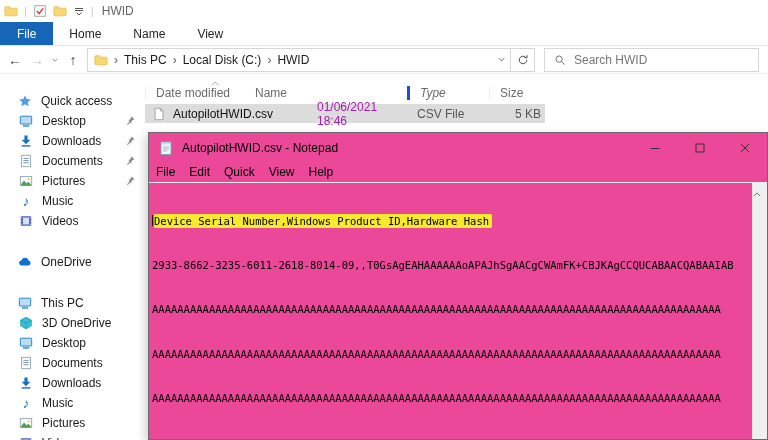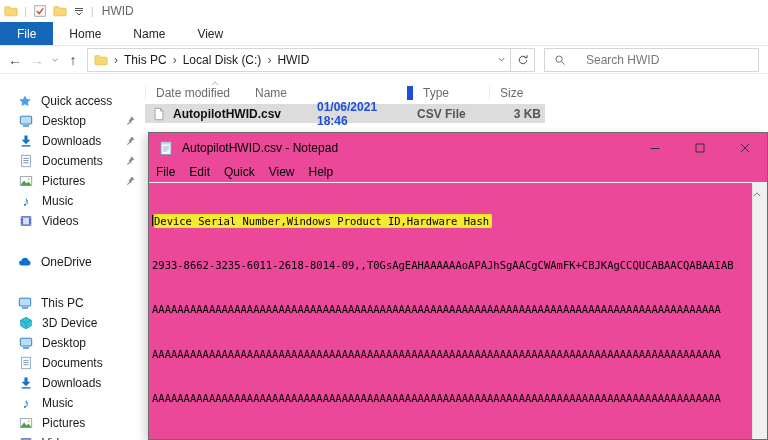--- a/index.html
+++ b/index.html
@@ -20,44 +20,44 @@
   .rtab.file{background:#1566b9;color:#fff;padding:0 17px;}
   .navbar{height:27px;display:flex;align-items:center;padding:0 4px;border-bottom:1px solid #ececec;}
   .navbtn{width:22px;height:22px;display:flex;align-items:center;justify-content:center;color:#3b3b3b;font-size:14px;}
   .navbtn.disabled{color:#c3c3c3;}
   .navbtn.small{width:14px;}
   .addr{height:22px;border:1px solid #d6d6d6;display:flex;align-items:center;gap:6px;
         padding:0 4px 0 6px;width:412px;margin-left:3px;background:#fff;}
   .crumb-sep{color:#5a5a5a;font-size:12px;}
   .addr .tail{margin-left:auto;display:flex;align-items:center;}
   .refresh-btn{width:24px;height:24px;border:1px solid #d6d6d6;border-left:none;display:flex;align-items:center;justify-content:center;background:#fff;box-sizing:border-box;}
-  .searchbox{height:24px;border:1px solid #d6d6d6;flex:1;margin:0 5px 0 9px;display:flex;align-items:center;gap:20px;padding:0 9px;color:#777;background:#fff;box-sizing:border-box;}
+  .searchbox{height:24px;border:1px solid #d6d6d6;flex:1;margin:0 5px 0 9px;display:flex;align-items:center;gap:8px;padding:0 9px;color:#777;background:#fff;box-sizing:border-box;}
 
   .main{display:flex;height:369px;}
   .sidebar{width:145px;flex:0 0 145px;padding-top:17px;box-sizing:border-box;}
   .srow{height:20px;display:flex;align-items:center;gap:9px;padding-left:18px;position:relative;}
   .srow.child{padding-left:19px;}
   .srow.selected{background:#d9d9d9;}
   .srow .pin{position:absolute;right:9px;top:4px;width:11px;height:11px;}
   .srow .pin svg{width:11px;height:11px;}
   .secgap{margin-top:21px;}
   .music-glyph{color:#1673c4;font-size:14px;line-height:14px;width:14px;flex:0 0 14px;text-align:center;}
 
   .filearea{flex:1;position:relative;}
   .cols{display:flex;align-items:center;color:#6b6b6b;padding-top:8px;height:22px;position:relative;}
   .col{box-sizing:border-box;padding-left:10px;}
   .col.c-name{width:162px;}
   .col.c-date{width:100px;border-left:1px solid #ededed;}
-  .col.c-type{width:82px;border-left:6px solid #1d4ed8;}
+  .col.c-type{width:82px;border-left:3px solid #1d4ed8;font-style:italic;}
   .col.c-size{width:56px;border-left:1px solid #ededed;text-align:left;padding-right:4px;}
   .sort-caret{position:absolute;left:66px;top:1px;}
   .file-row{display:flex;align-items:center;height:19px;width:400px;background:#dcdcdc;}
-  .cell{box-sizing:border-box;font-weight:bold;}
+  .cell{box-sizing:border-box;}
   .cell.c-name{width:162px;display:flex;align-items:center;gap:7px;padding-left:7px;color:#111;}
-  .cell.c-date{width:100px;padding-left:10px;color:#1d4ed8;}
+  .cell.c-date{width:100px;padding-left:10px;color:#a21caf;}
   .cell.c-type{width:82px;padding-left:10px;color:#555;}
   .cell.c-size{width:56px;text-align:right;padding-right:4px;color:#555;}
 
   
   .notepad{position:absolute;left:148px;top:132px;right:0;bottom:0;background:#ec4899;
            border:1px solid #6b6b6b;box-sizing:border-box;box-shadow:-3px 3px 9px rgba(0,0,0,.18);}
   .np-title{height:29px;display:flex;align-items:center;gap:8px;padding-left:9px;color:#000;}
   .np-ctrls{margin-left:auto;display:flex;height:100%;}
   .np-btn{width:45px;display:flex;align-items:center;justify-content:center;}
   .np-menu{height:19px;display:flex;align-items:center;color:#000;}
@@ -270,21 +270,21 @@
         <span>This PC</span>
       </div>
 
       <div class="srow child">
         <span class="ico">
           <svg viewBox="0 0 16 16">
               <path d="M8 1.5L14 4.8v6.4L8 14.5 2 11.2V4.8z" fill="#35c3d8" stroke="#1b9cb5"></path>
               <path d="M2 4.8l6 3.2 6-3.2M8 8v6.5" fill="none" stroke="#1b9cb5"></path>
             </svg>
         </span>
-        <span>3D Device</span>
+        <span>3D OneDrive</span>
       </div>
 
       <div class="srow child">
         <span class="ico">
           <svg viewBox="0 0 16 16">
               <rect x="1.5" y="2.5" width="13" height="9" rx="1" fill="#b9ddf6" stroke="#1673c4"></rect>
               <rect x="4.5" y="13" width="7" height="1.4" fill="#1673c4"></rect>
             </svg>
         </span>
         <span>Desktop</span>
@@ -372,21 +372,21 @@
           <span class="ico">
             <svg viewBox="0 0 16 16">
                 <path d="M3.5 1.5h6l3 3v10h-9z" fill="#fff" stroke="#9a9a9a"></path>
                 <path d="M9.5 1.5v3h3" fill="none" stroke="#9a9a9a"></path>
               </svg>
           </span>
           <span>AutopilotHWID.csv</span>
         </span>
         <span class="cell c-date">01/06/2021 18:46</span>
         <span class="cell c-type">CSV File</span>
-        <span class="cell c-size">3 KB</span>
+        <span class="cell c-size">5 KB</span>
       </div>
     </div>
   </div>
 </div>
 
 <div class="notepad">
   <div class="np-title">
     <span class="ico ico16">
       <svg viewBox="0 0 16 16">
           <rect x="3" y="2" width="10" height="12.5" fill="#f4f8fb" stroke="#7da0bd"></rect>

